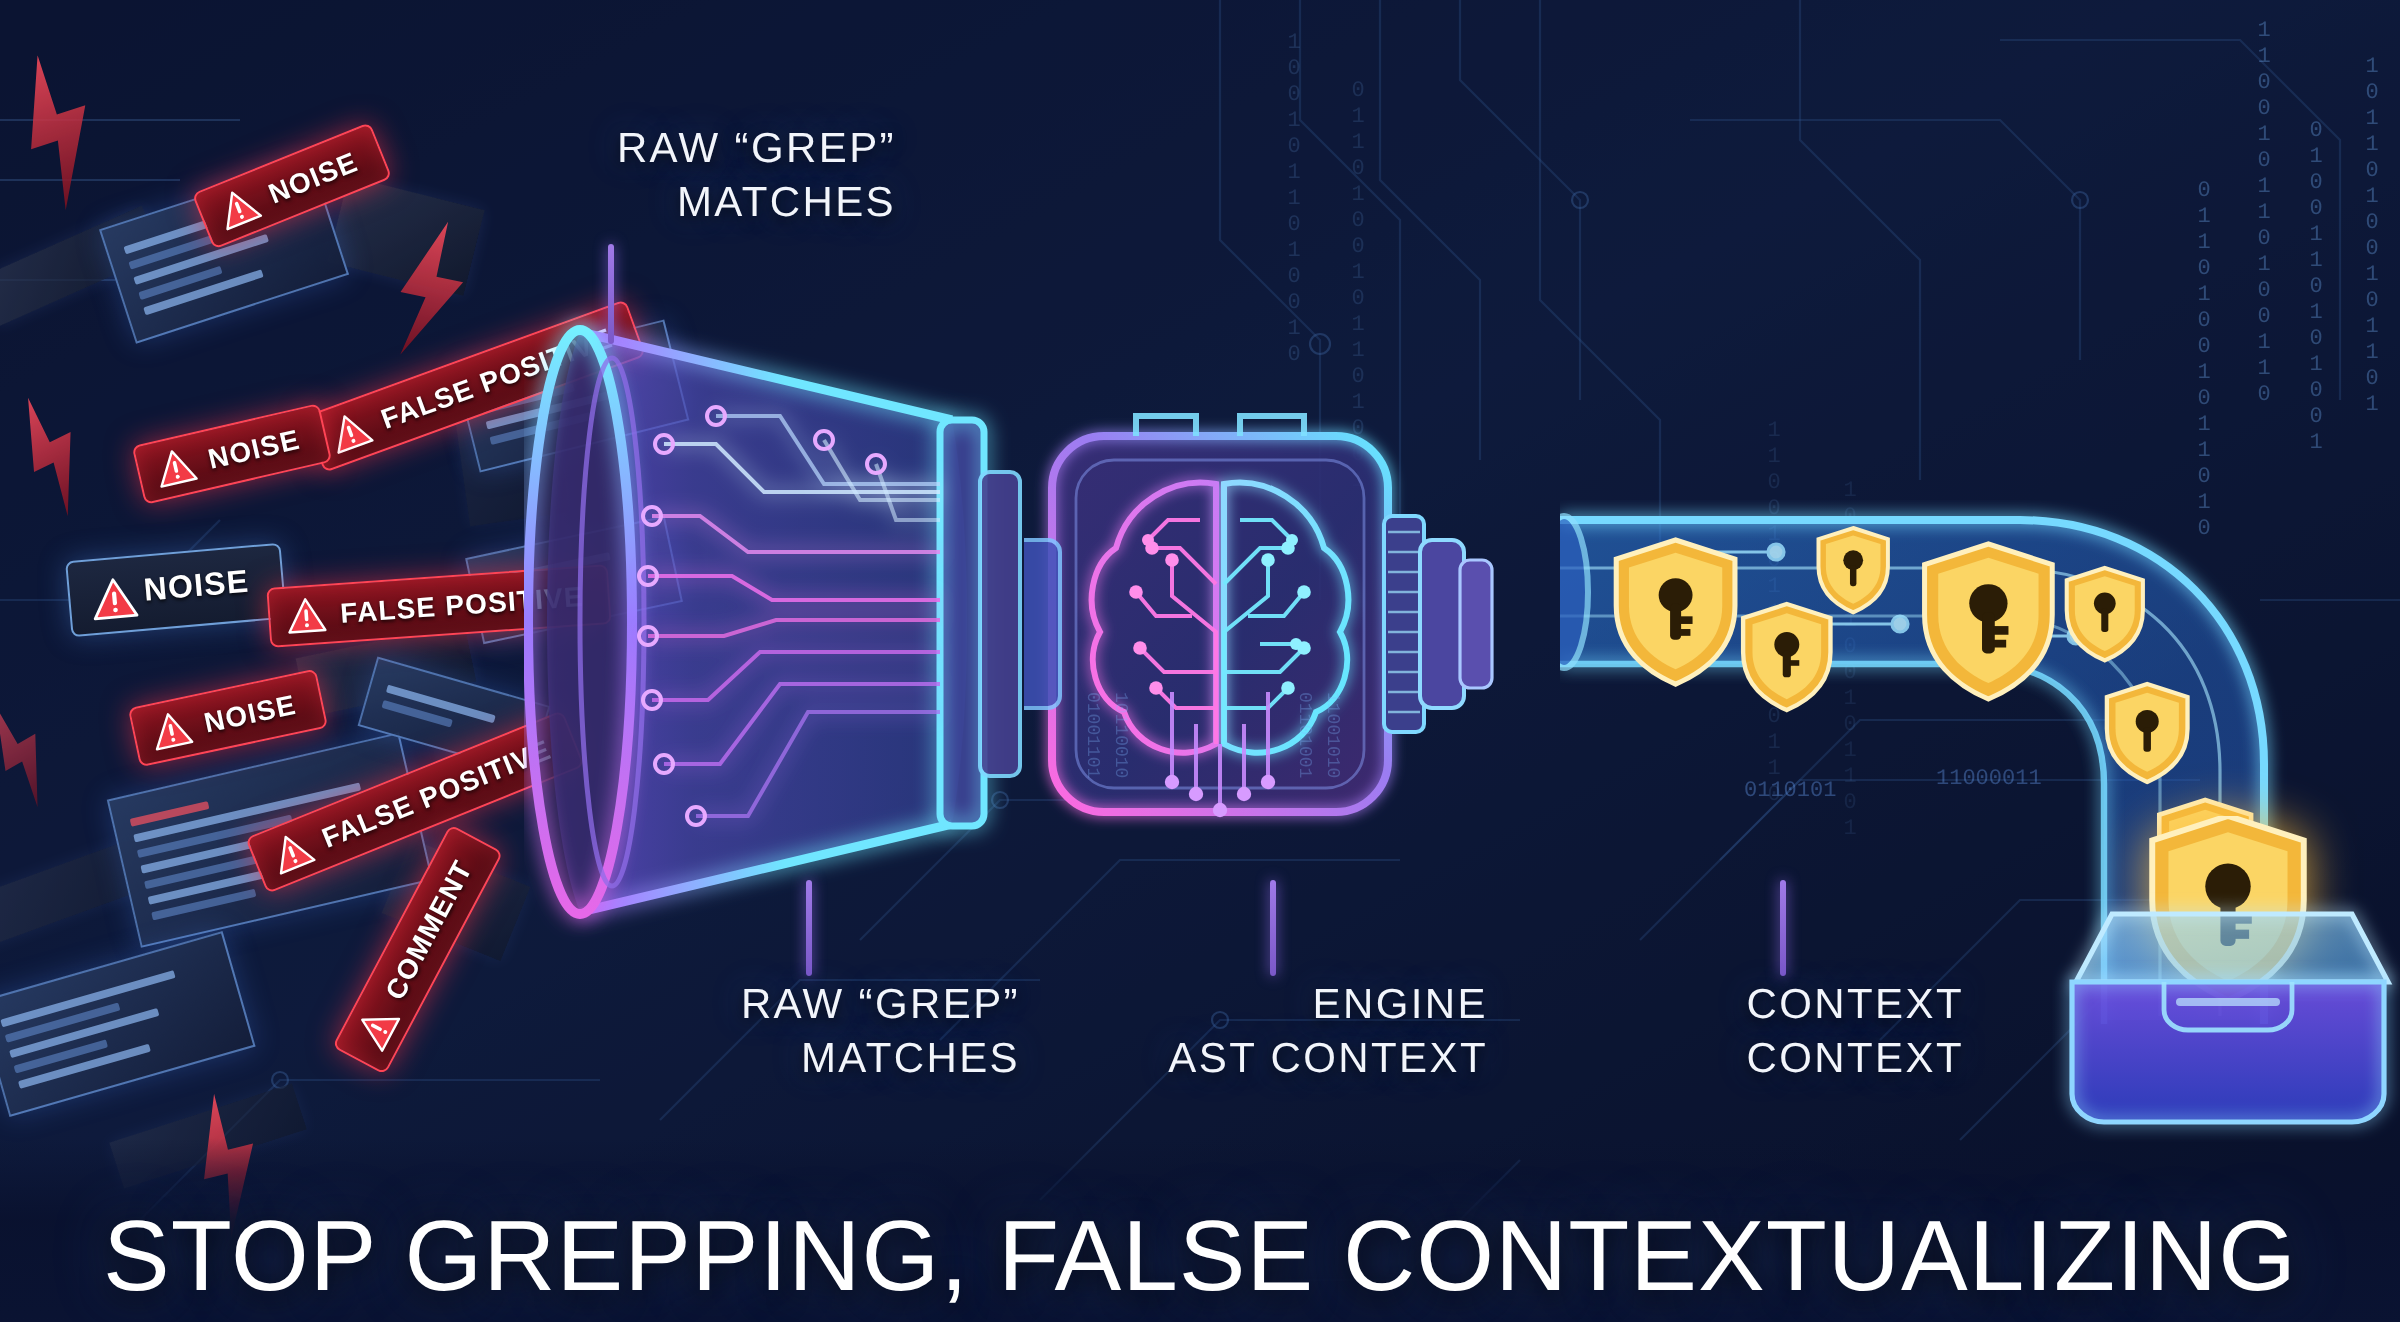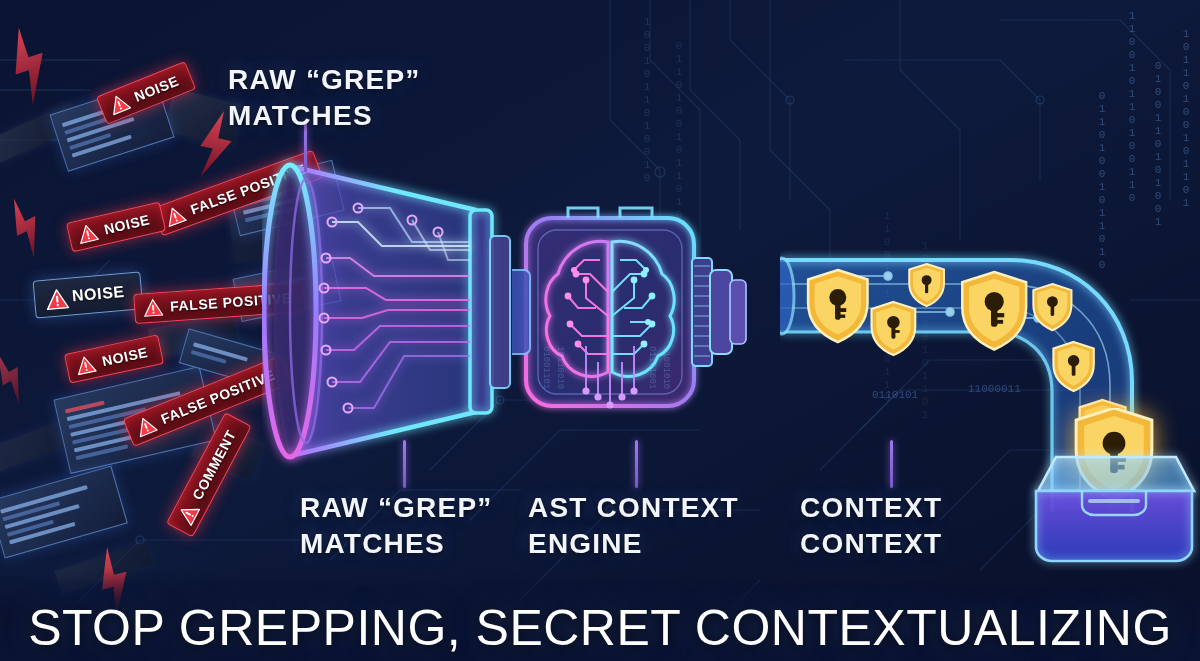--- a/index.html
+++ b/index.html
@@ -60,22 +60,22 @@
   .chip{position:absolute;left:512px;top:196px;width:240px;height:232px;}
 
   
   .tube{position:absolute;left:780px;top:250px;width:420px;height:340px;}
 
   .tray{position:absolute;left:1026px;top:443px;width:176px;height:128px;}
 
   
   .tick{position:absolute;width:3px;background:linear-gradient(180deg,#a07ae8,#7a58c8);
      border-radius:2px;box-shadow:0 0 7px rgba(150,110,240,.8);}
-  .label{position:absolute;text-align:left;color:#f2f5fb;
-     font-size:28px;line-height:1.28;letter-spacing:1.2px;font-weight:700;
+  .label{position:absolute;text-align:right;color:#f2f5fb;
+     font-size:21px;line-height:1.28;letter-spacing:1.2px;font-weight:400;
      text-shadow:0 2px 7px rgba(0,0,0,.85),0 0 16px rgba(90,140,255,.35);}
   .label span{display:block;}
 
   
   .headline{position:absolute;left:0;right:0;bottom:8px;text-align:center;
      color:#fff;font-size:50px;line-height:1;letter-spacing:.5px;font-weight:400;
      text-shadow:0 3px 14px rgba(0,0,0,.9),0 0 30px rgba(120,170,255,.35);}
   .headline-band{position:absolute;left:0;right:0;bottom:0;height:92px;
      background:linear-gradient(180deg,rgba(8,16,42,0),rgba(9,17,46,.92) 45%,rgba(10,19,50,.98));}
 </style>
@@ -623,26 +623,26 @@
   </div>
 
   <div class="tick" style="left:403px;top:440px;height:48px;"></div>
   <div class="label" style="left:300px;top:490px;width:210px;">
     <span>RAW “GREP”</span>
     <span>MATCHES</span>
   </div>
 
   <div class="tick" style="left:635px;top:440px;height:48px;"></div>
   <div class="label" style="left:528px;top:490px;width:216px;">
+    <span>ENGINE</span>
     <span>AST CONTEXT</span>
-    <span>ENGINE</span>
   </div>
 
   <div class="tick" style="left:890px;top:440px;height:48px;"></div>
   <div class="label" style="left:800px;top:490px;width:182px;">
     <span>CONTEXT</span>
     <span>CONTEXT</span>
   </div>
 
   <div class="headline-band"></div>
-  <div class="headline">STOP GREPPING, SECRET CONTEXTUALIZING</div>
+  <div class="headline">STOP GREPPING, FALSE CONTEXTUALIZING</div>
 
 </div>
 
 </body></html>

